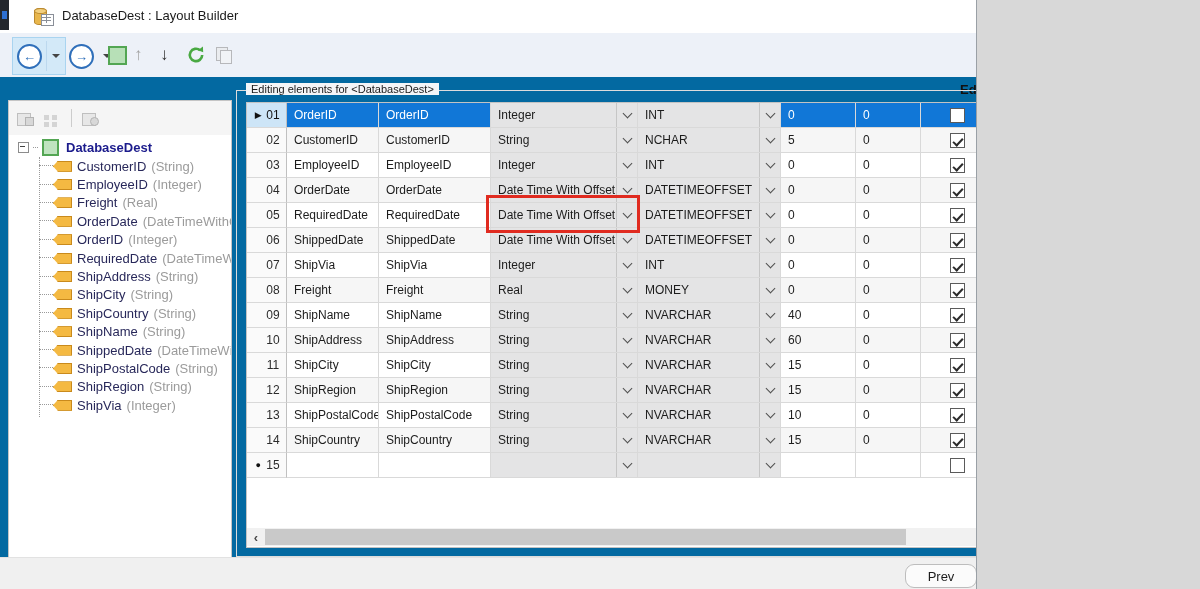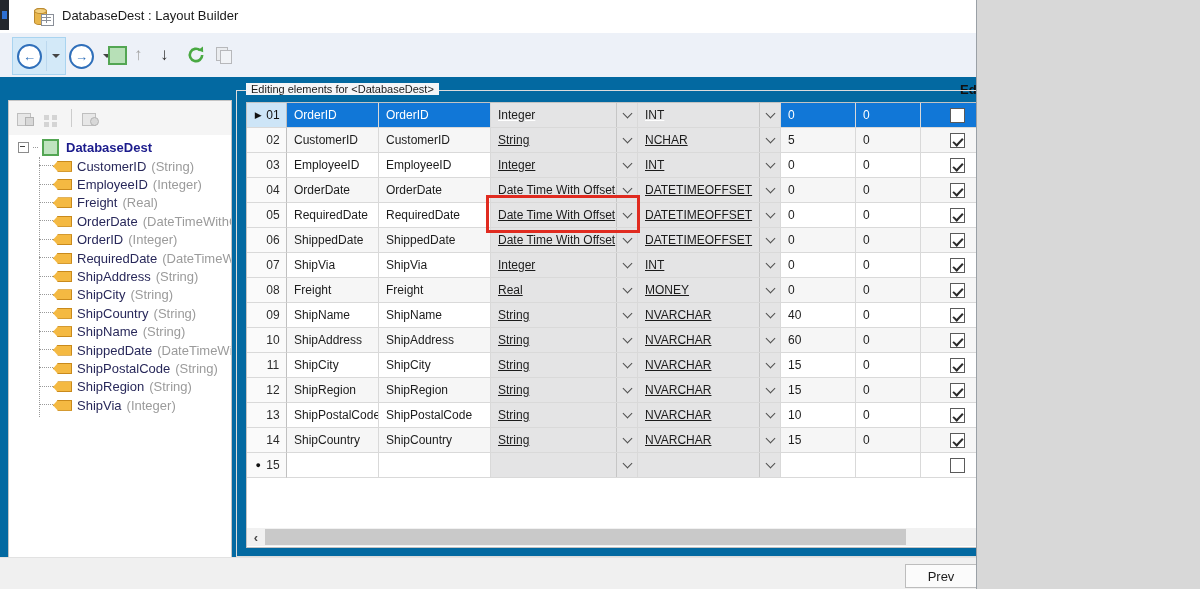--- a/index.html
+++ b/index.html
@@ -74,21 +74,21 @@
   
   .grid{position:absolute;left:246px;top:102px;width:939px;height:444px;background:#ffffff;border:1px solid #c3c3c3;box-sizing:content-box;}
   .grow{display:grid;}
   .hcell{height:22px;font-size:12px;color:#1a1a1a;display:flex;align-items:center;padding-left:8px;border-right:1px solid #d6d6d6;border-bottom:1px solid #bdbdbd;background:#fff;box-sizing:border-box;}
   .hcell.center{justify-content:center;padding-left:0;}
   .cell{height:25px;font-size:12px;color:#1c1c1c;display:flex;align-items:center;padding-left:7px;border-right:1px solid #d9d9d9;border-bottom:1px solid #d9d9d9;box-sizing:border-box;background:#fff;overflow:hidden;}
   .alt .cell{background:#f6f6f6;}
   .rsel{justify-content:center;padding-left:0;background:#fafafa !important;border-right:1px solid #c0c0c0;color:#2b2b2b;gap:3px;}
   .rsel .marker{font-size:9px;color:#111;width:10px;text-align:center;}
   .combo-cell{padding:0;background:#e4e4e5 !important;}
-  .combo-in{flex:1;display:flex;align-items:center;height:100%;text-decoration:underline;}
+  .combo-in{flex:1;display:flex;align-items:center;height:100%;}
   .combo-val{flex:1;padding-left:7px;color:#1c1c1c;white-space:nowrap;overflow:hidden;}
   .combo-btn{width:20px;height:100%;border-left:1px solid #c6c6c6;display:flex;align-items:center;justify-content:center;}
   .chev{width:6px;height:6px;border-right:1.6px solid #4f4f4f;border-bottom:1.6px solid #4f4f4f;transform:rotate(45deg);margin-top:-3px;}
   .ckcell{justify-content:center;padding-left:0;}
   .cb{width:15px;height:15px;background:#fff;border:1.5px solid #5a5a5a;box-sizing:border-box;position:relative;}
   .cb.on:before{content:"";position:absolute;left:2.5px;top:4.5px;width:8px;height:4px;border-left:2px solid #2b2b2b;border-bottom:2px solid #2b2b2b;transform:rotate(-47deg);}
   .sel .cell{background:#1177d7 !important;color:#fff;}
   .sel .rsel{background:#cde5f7 !important;color:#111;}
   .sel .combo-cell{background:#e4e4e5 !important;}
   .sel .combo-val{color:#1c1c1c;}
@@ -98,21 +98,21 @@
 
   
   .hscroll{position:absolute;left:247px;top:528px;width:937px;height:18px;background:#f1f1f1;display:flex;align-items:center;}
   .sarrow{width:18px;height:18px;display:flex;align-items:center;justify-content:center;font-size:13px;font-weight:bold;color:#4a4a4a;flex:none;}
   .strack{position:relative;flex:1;height:18px;}
   .sthumb{position:absolute;left:0;top:1px;width:641px;height:16px;background:#c9c9c9;}
 
   
   .footer{position:absolute;left:0;top:557px;width:1200px;height:32px;background:#f0f0f0;border-top:1px solid #e2e2e2;}
   .fbtn{position:absolute;top:6px;height:24px;background:#fbfbfb;border:1px solid #bdbdbd;font-size:13px;color:#1c1c1c;display:flex;align-items:center;justify-content:center;box-sizing:border-box;}
-  .fbtn.prev{left:905px;width:72px;}
+  .fbtn.prev{left:905px;width:72px;border-radius:9px;}
   .fbtn.next{left:978px;width:72px;border:1px solid #7d7d7d;box-shadow:inset 0 0 0 2px #f0f6fc;font-weight:bold;}
   .fbtn.ok{left:1053px;width:70px;}
   .fbtn.cancel{left:1127px;width:71px;}
 </style>
 </head>
 <body>
 
 <div class="win">
 
   <div class="titlebar">

